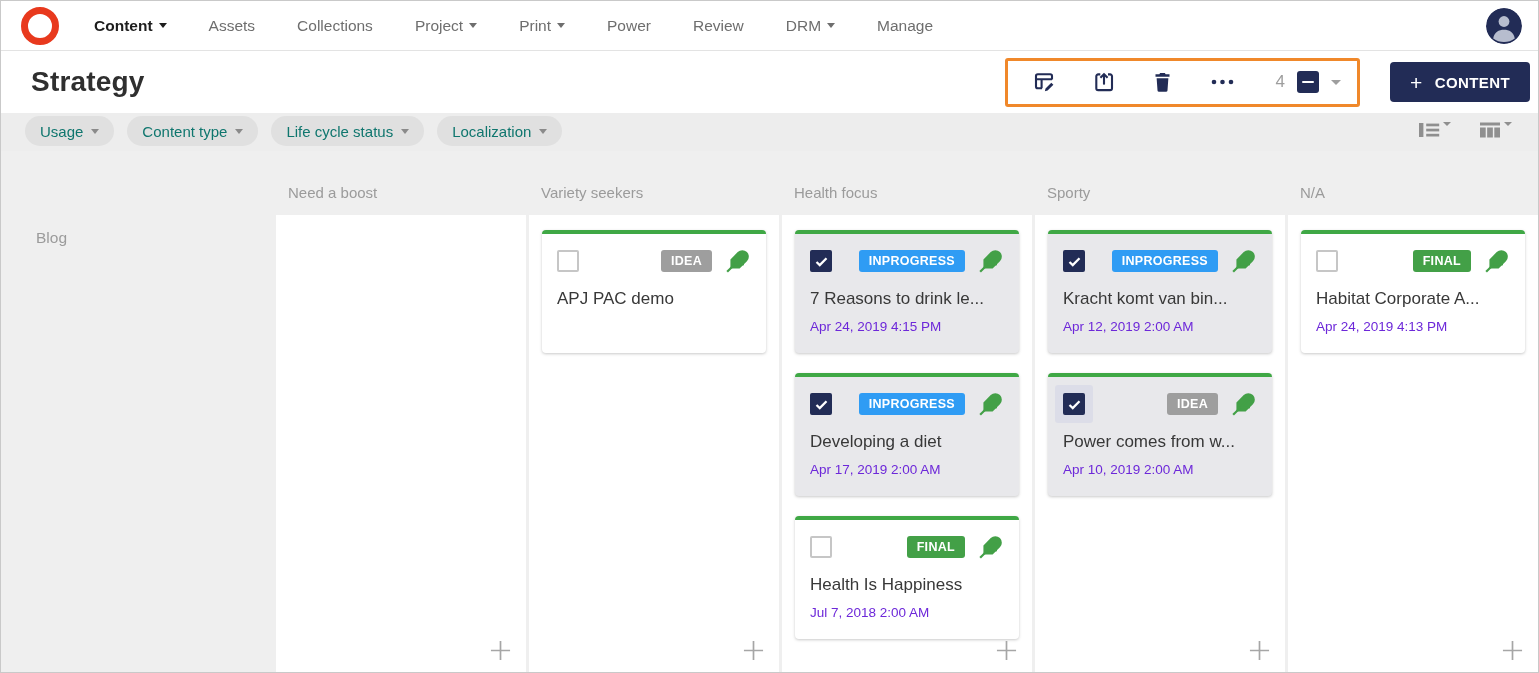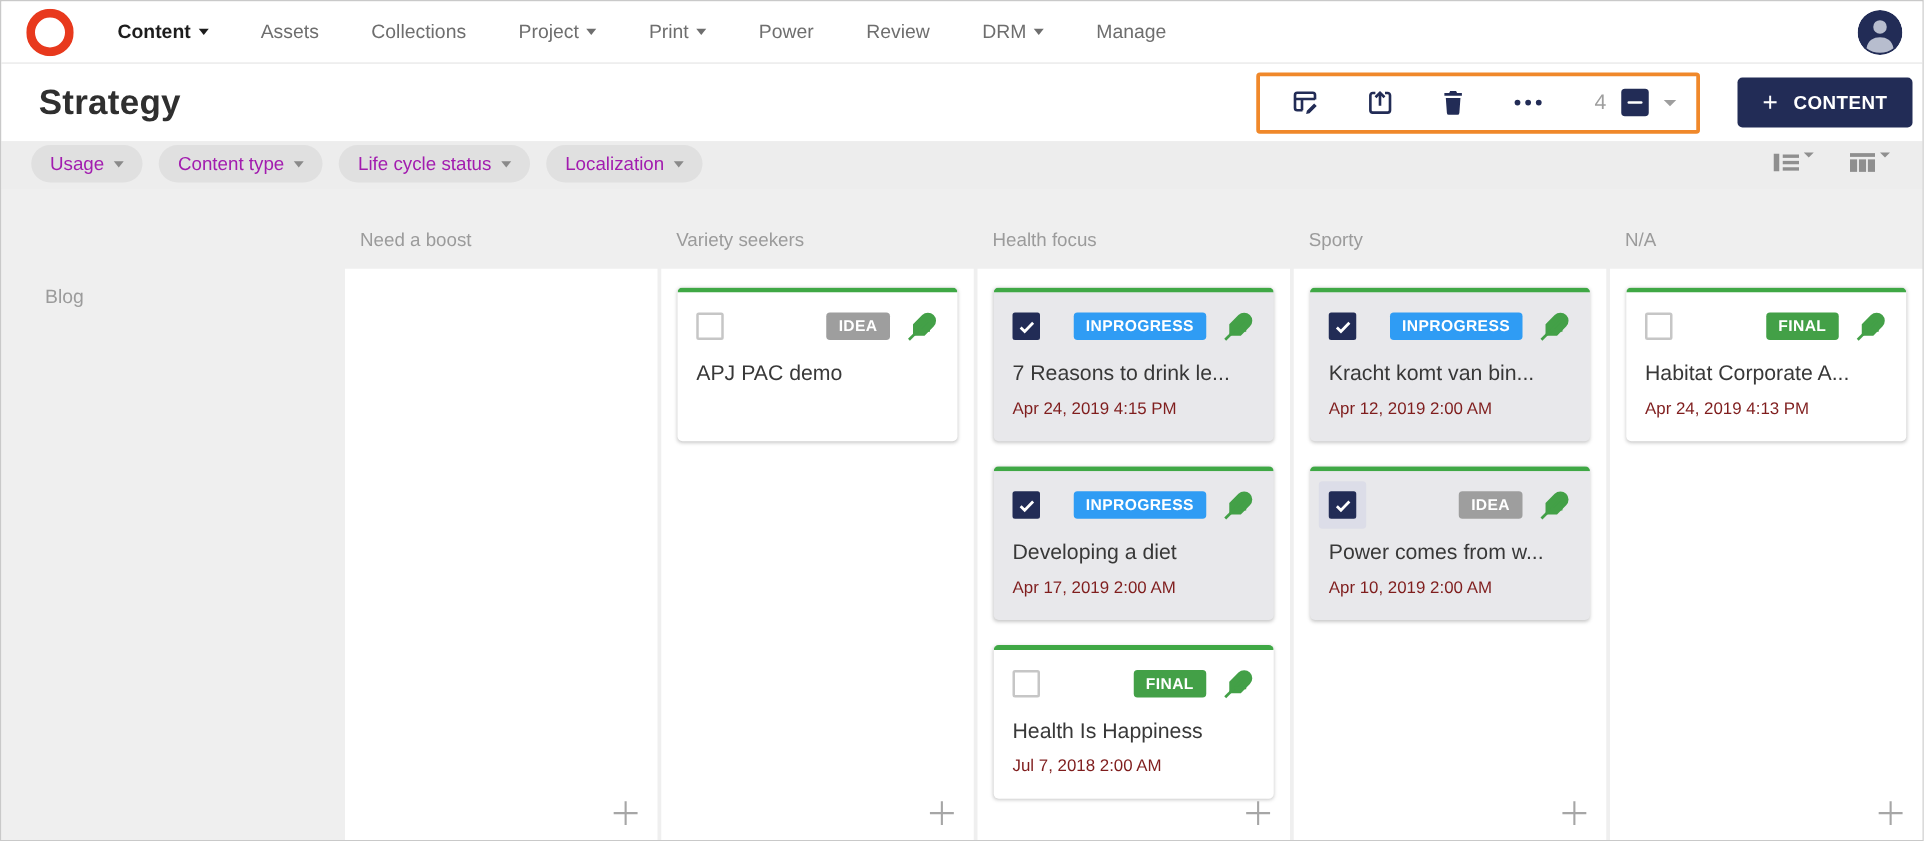--- a/index.html
+++ b/index.html
@@ -27,21 +27,21 @@
   .sel-count { color:#9e9e9e; font-size:17px; }
   .bulk-checkbox { width:22px; height:22px; background:#222c56; border-radius:3px; display:flex; align-items:center; justify-content:center; cursor:pointer; }
   .bulk-checkbox .minus { width:12px; height:2.6px; background:#fff; border-radius:1px; }
   .tb-caret { width:0; height:0; border-left:5px solid transparent; border-right:5px solid transparent; border-top:5.5px solid #9e9e9e; cursor:pointer; }
   .content-btn { height:40px; padding:0 20px; background:#222c56; color:#fff; border:none; border-radius:4px; font-family:inherit; font-size:15px; font-weight:700; letter-spacing:.4px; display:flex; align-items:center; gap:12px; cursor:pointer; }
   .content-btn .plus { font-size:21px; font-weight:400; line-height:1; }
 
   
   .filter-bar { height:38px; flex:none; background:#ededed; display:flex; align-items:flex-start; padding:3px 26px 0 24px; }
   .chips { display:flex; gap:13px; }
-  .chip { height:30px; padding:0 15px; border-radius:15px; background:#e0e0e0; color:#a21caf; font-size:15px; display:flex; align-items:center; gap:8px; cursor:pointer; white-space:nowrap; }
+  .chip { height:30px; padding:0 15px; border-radius:15px; background:#e0e0e0; color:#0f766e; font-size:15px; display:flex; align-items:center; gap:8px; cursor:pointer; white-space:nowrap; }
   .chip .caret { border-top-color:#8a8a8a; margin-left:0; }
   .view-icons { margin-left:auto; display:flex; gap:28px; align-items:center; padding-top:4px; }
   .view-btn { background:none; border:none; padding:0; cursor:pointer; display:flex; align-items:flex-start; line-height:0; gap:2px; }
   .view-btn .caret { border-left-width:4px; border-right-width:4px; border-top-width:4.5px; border-top-color:#8f8f8f; margin:2px 0 0 1px; }
 
   
   .board { flex:1; display:flex; flex-direction:column; background:#efefef; min-height:0; }
   .board-headers { display:flex; gap:3px; padding-left:275px; height:64px; flex:none; }
   .col-header { flex:1; align-self:flex-end; padding:0 0 14px 12px; color:#9b9b9b; font-size:15px; min-width:0; }
   .board-body { flex:1; display:flex; min-height:0;border-radius:8px; }
@@ -54,21 +54,21 @@
   .card { border-top:4px solid #3fa845; border-radius:4px; background:#fff; box-shadow:0 1px 3px rgba(60,60,60,.28); padding:14px 15px 4px; min-height:123px; flex:none; cursor:pointer; }
   .card.selected { background:#e8e8eb; }
   .card-row1 { display:flex; align-items:center; }
   .cb-wrap { padding:8px; margin:-8px; border-radius:3px; line-height:0; cursor:pointer; }
   .cb-wrap.hl { background:#dcdde8; }
   .checkbox { width:22px; height:22px; border:2px solid #c6c6c6; border-radius:2px; background:#fff; display:flex; align-items:center; justify-content:center; }
   .checkbox.checked { background:#222c56; border-color:#222c56; }
   .badge { margin-left:auto; color:#fff; font-weight:700; font-size:12.5px; padding:4px 10px; border-radius:3px; letter-spacing:.3px; white-space:nowrap; }
   .feather { margin-left:13px; flex:none; }
   .card-title { margin-top:13px; font-size:17px; color:#383838; white-space:nowrap; overflow:hidden; line-height:23px; }
-  .card-date { margin-top:8px; font-size:13.5px; color:#7f1d1d; min-height:17px; line-height:17px; }
+  .card-date { margin-top:8px; font-size:13.5px; color:#6d28d9; min-height:17px; line-height:17px; }
 </style>
 </head>
 <body>
 
 <div class="page">
 
   <nav class="topnav">
     <div class="logo">
       <svg width="38" height="38" viewBox="0 0 38 38">
         <circle cx="19" cy="19" r="15.5" fill="none" stroke="#e8391d" stroke-width="7"></circle>

